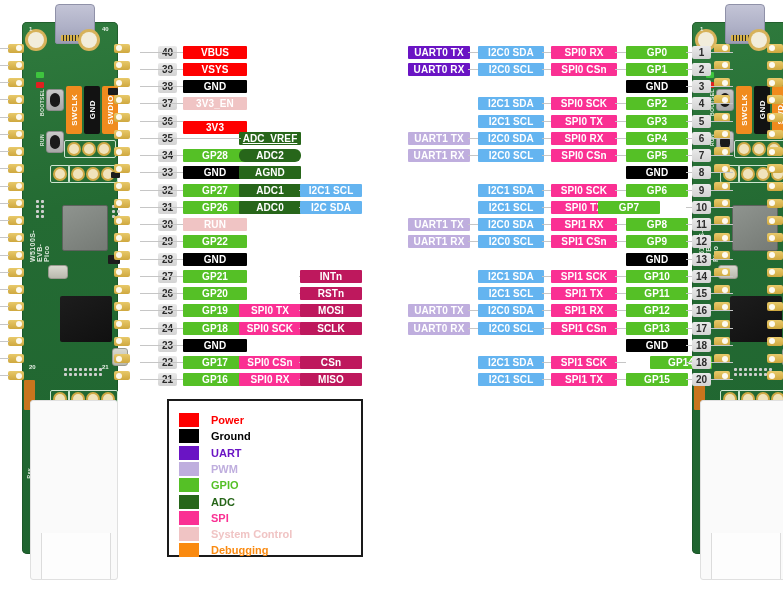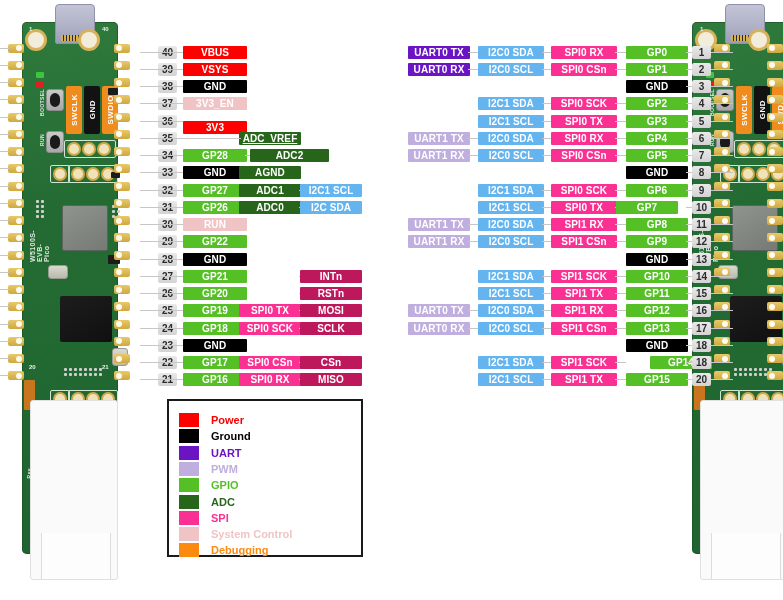--- a/index.html
+++ b/index.html
@@ -629,21 +629,21 @@
       <div class="chip c-power" style="left: 183px; top: 121px; width: 64px;">3V3</div>
       <div class="pinbox" style="left: 158px; top: 131.75px;">35</div>
       <div class="lead" style="left: 140px; top: 137.75px; width: 43px;"></div>
       <div class="lead" style="left: 245px; top: 137.75px; width: 10px;"></div>
       <div class="chip c-adc" style="left: 239px; top: 131.75px; width: 62px; text-decoration: underline;">ADC_VREF</div>
       <div class="lead" style="left: 175px; top: 137.75px; width: 66px;"></div>
       <div class="pinbox" style="left: 158px; top: 149px;">34</div>
       <div class="lead" style="left: 140px; top: 155px; width: 43px;"></div>
       <div class="chip c-gpio" style="left: 183px; top: 149px; width: 64px;">GP28</div>
       <div class="lead" style="left: 245px; top: 155px; width: 10px;"></div>
-      <div class="chip c-adc" style="left: 250px; top: 149px; width: 79px;">ADC2</div>
+      <div class="chip c-adc" style="left: 239px; top: 149px; width: 62px; border-radius: 6px;">ADC2</div>
       <div class="pinbox" style="left: 158px; top: 166.25px;">33</div>
       <div class="lead" style="left: 140px; top: 172.25px; width: 43px;"></div>
       <div class="chip c-ground" style="left: 183px; top: 166.25px; width: 64px;">GND</div>
       <div class="lead" style="left: 245px; top: 172.25px; width: 10px;"></div>
       <div class="chip c-adc" style="left: 239px; top: 166.25px; width: 62px;">AGND</div>
       <div class="pinbox" style="left: 158px; top: 183.5px;">32</div>
       <div class="lead" style="left: 140px; top: 189.5px; width: 43px;"></div>
       <div class="chip c-gpio" style="left: 183px; top: 183.5px; width: 64px;">GP27</div>
       <div class="lead" style="left: 245px; top: 189.5px; width: 10px;"></div>
       <div class="chip c-adc" style="left: 239px; top: 183.5px; width: 62px;">ADC1</div>
@@ -777,21 +777,21 @@
       <div class="chip c-spi" style="left: 551px; top: 183.5px; width: 66px;">SPI0 SCK</div>
       <div class="lead" style="left: 615px; top: 189.5px; width: 11px;"></div>
       <div class="chip c-gpio" style="left: 626px; top: 183.5px; width: 62px;">GP6</div>
       <div class="lead" style="left: 686px; top: 189.5px; width: 10px;"></div>
       <div class="pinbox" style="left: 692px; top: 183.5px;">9</div>
       <div class="lead" style="left: 711px; top: 189.5px; width: 22px;"></div>
       <div class="chip c-i2c" style="left: 478px; top: 200.75px; width: 66px;">I2C1 SCL</div>
       <div class="lead" style="left: 542px; top: 206.75px; width: 9px;"></div>
       <div class="chip c-spi" style="left: 551px; top: 200.75px; width: 66px;">SPI0 TX</div>
       <div class="lead" style="left: 615px; top: 206.75px; width: 11px;"></div>
-      <div class="chip c-gpio" style="left: 616px; top: 200.75px; width: 62px;">GP7</div>
+      <div class="chip c-gpio" style="left: 598px; top: 200.75px; width: 62px;">GP7</div>
       <div class="lead" style="left: 686px; top: 206.75px; width: 10px;"></div>
       <div class="pinbox" style="left: 692px; top: 200.75px;">10</div>
       <div class="lead" style="left: 711px; top: 206.75px; width: 22px;"></div>
       <div class="chip c-pwm" style="left: 408px; top: 218px; width: 62px;">UART1 TX</div>
       <div class="lead" style="left: 468px; top: 224px; width: 10px;"></div>
       <div class="chip c-i2c" style="left: 478px; top: 218px; width: 66px;">I2C0 SDA</div>
       <div class="lead" style="left: 542px; top: 224px; width: 9px;"></div>
       <div class="chip c-spi" style="left: 551px; top: 218px; width: 66px;">SPI1 RX</div>
       <div class="lead" style="left: 615px; top: 224px; width: 11px;"></div>
       <div class="chip c-gpio" style="left: 626px; top: 218px; width: 62px;">GP8</div>

